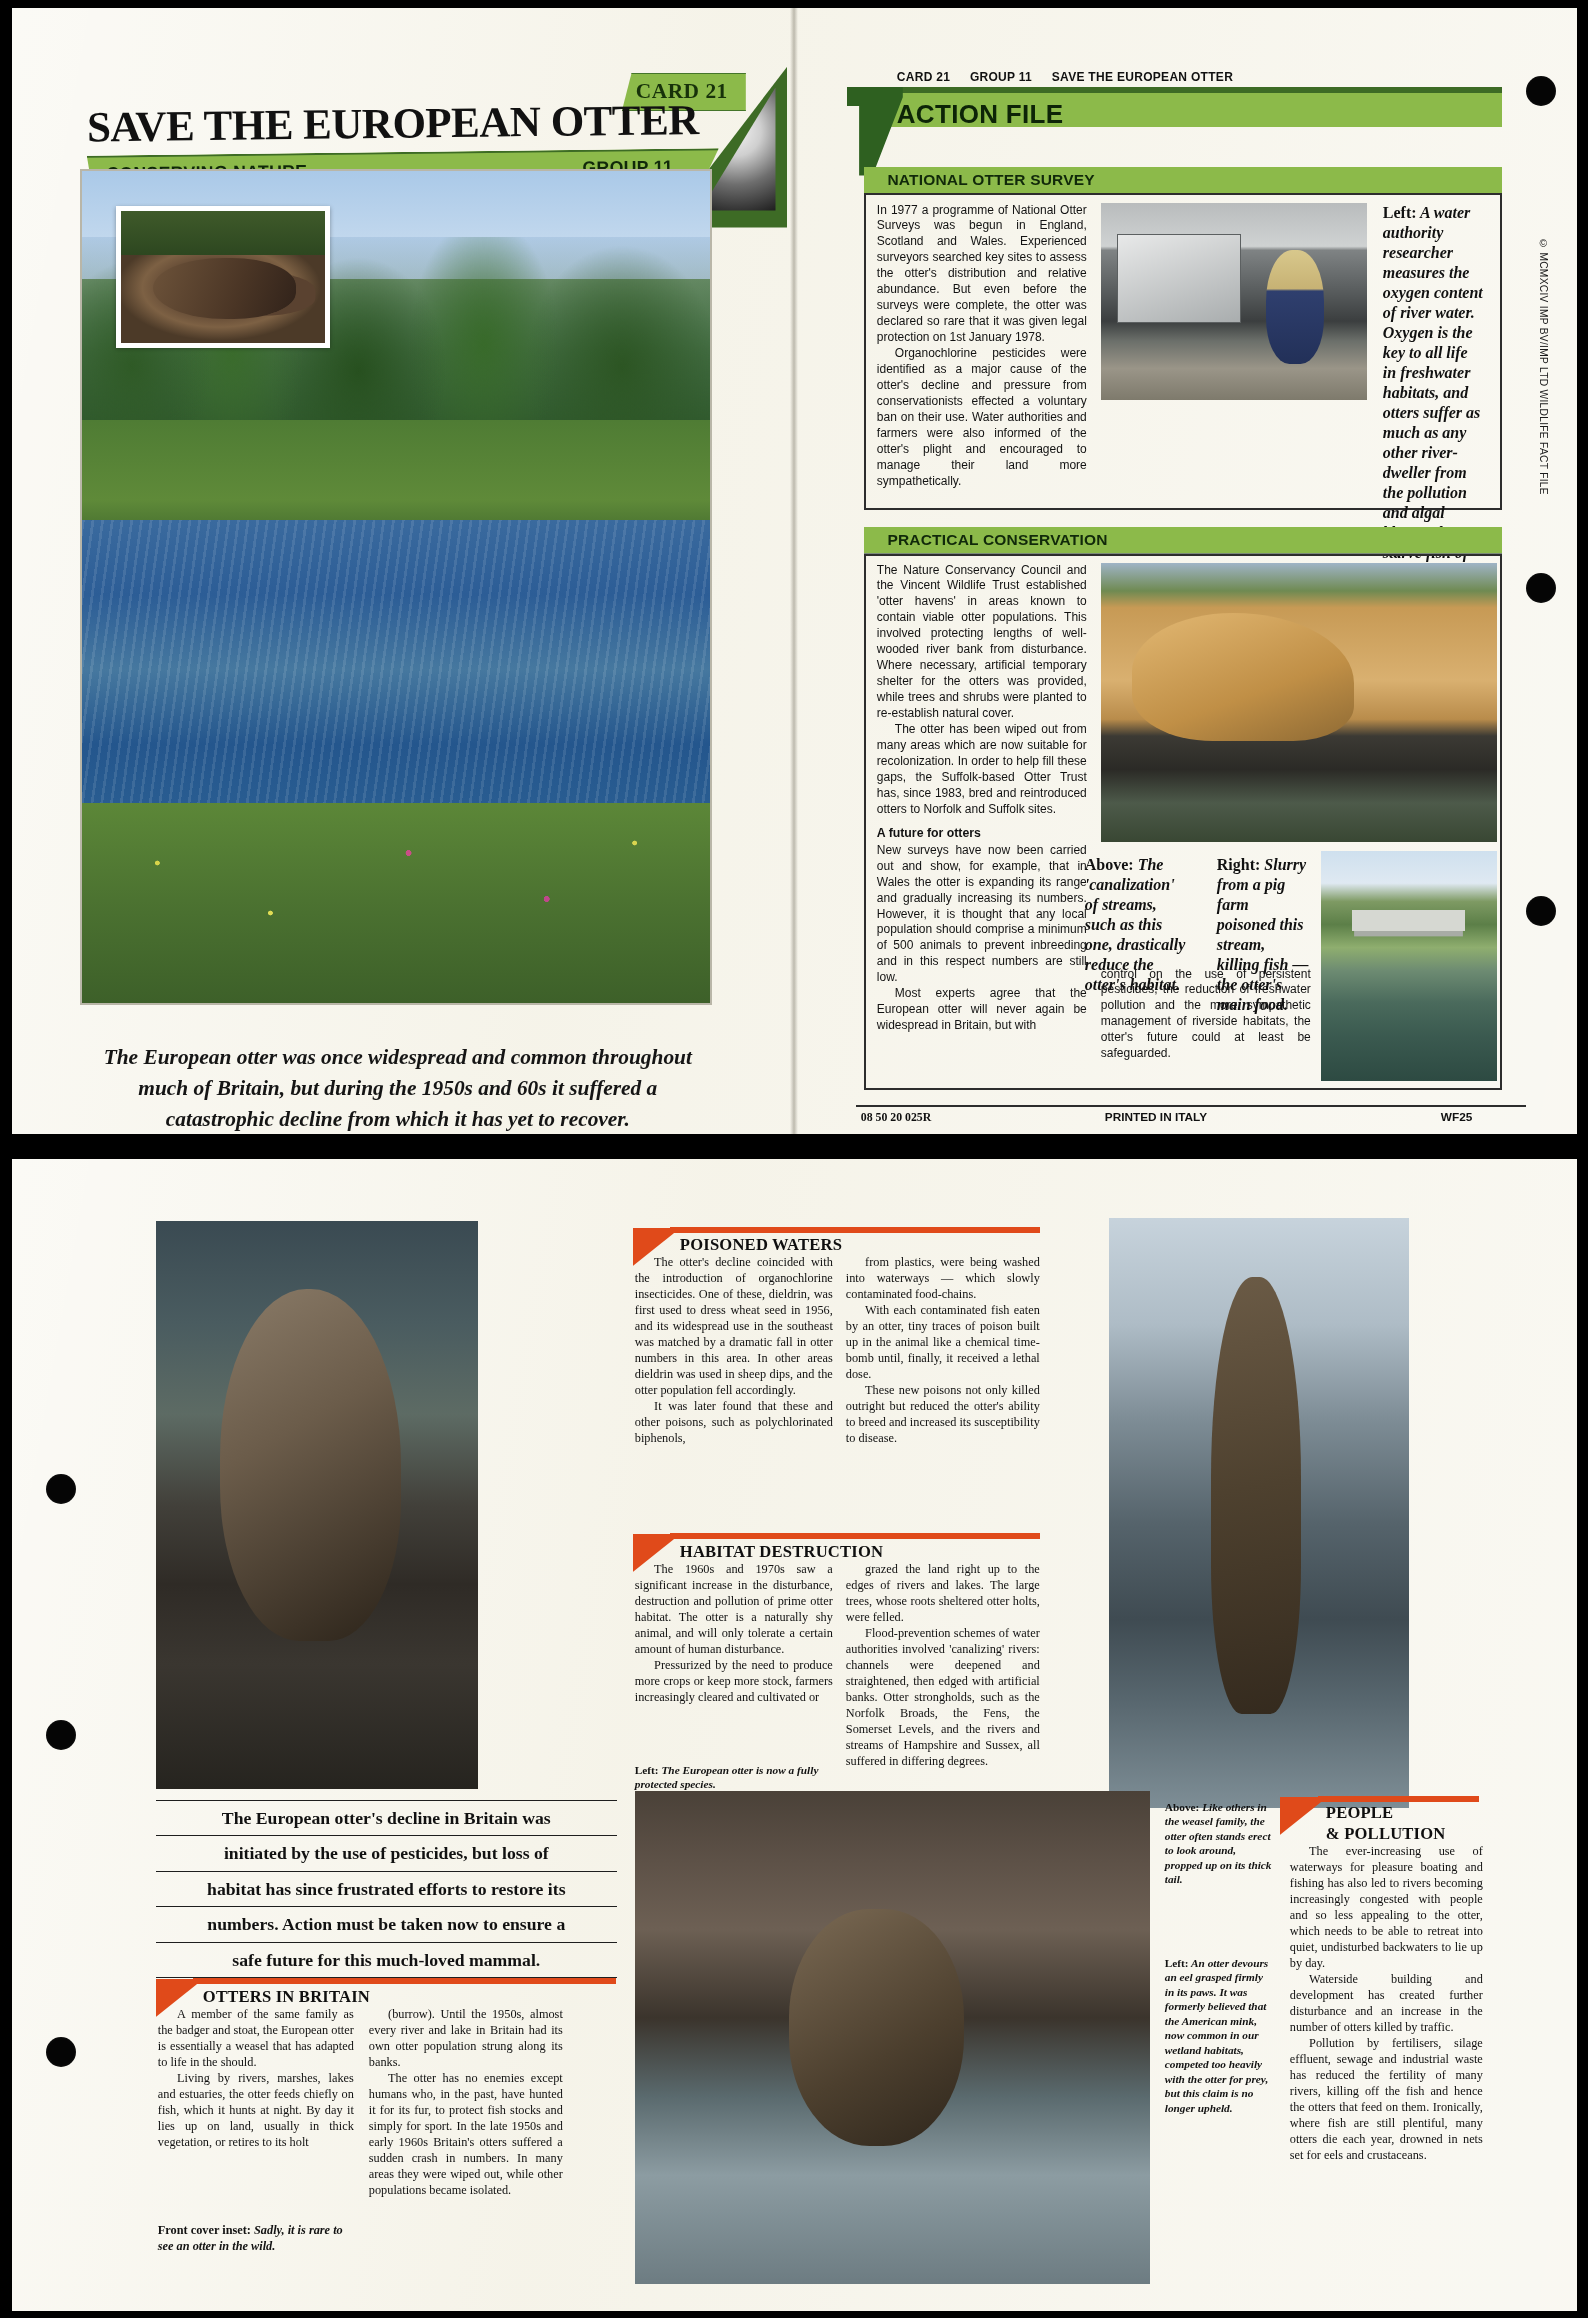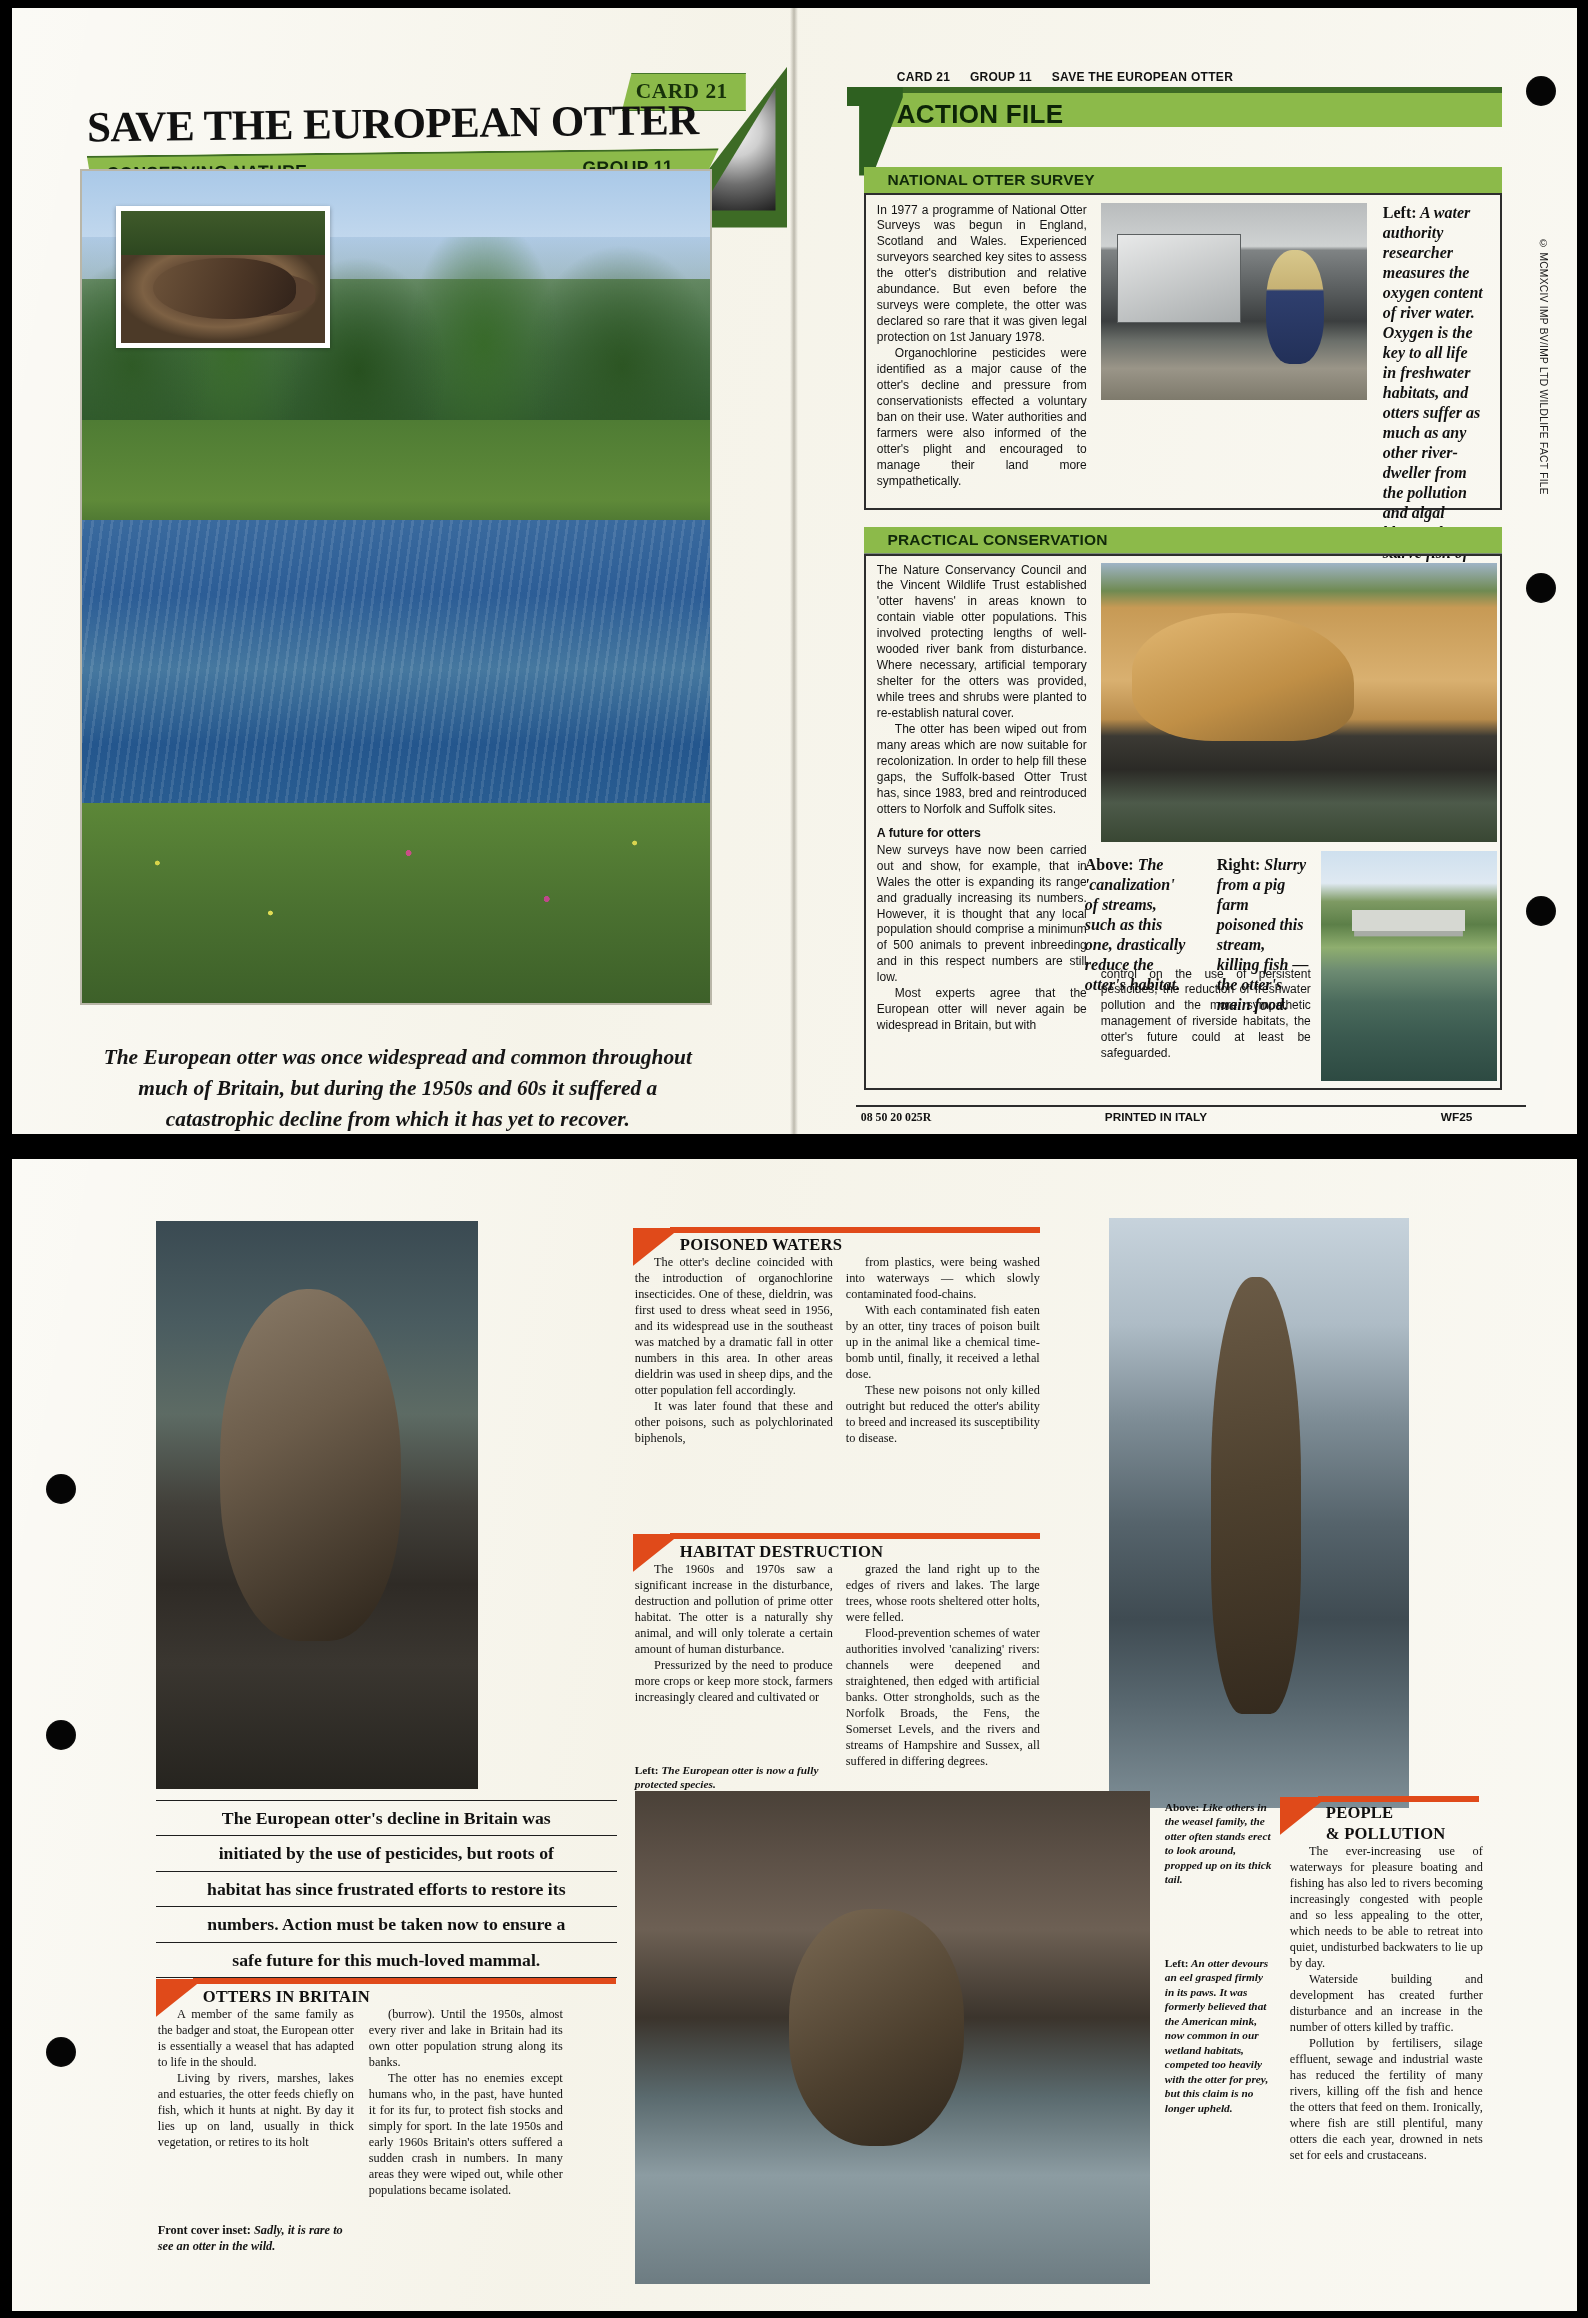--- a/index.html
+++ b/index.html
@@ -469,21 +469,21 @@
       <div class="sec-head-red" style="left:1314px; top:665px;">&amp; POLLUTION</div>
 
       <div class="serif-body" style="position:absolute; left:1278px; top:685px; width:193px;">
         <p class="first">The ever-increasing use of waterways for pleasure boating and fishing has also led to rivers becoming increasingly congested with people and so less appealing to the otter, which needs to be able to retreat into quiet, undisturbed backwaters to lie up by day.</p>
         <p>Waterside building and development has created further disturbance and an increase in the number of otters killed by traffic.</p>
         <p>Pollution by fertilisers, silage effluent, sewage and industrial waste has reduced the fertility of many rivers, killing off the fish and hence the otters that feed on them. Ironically, where fish are still plentiful, many otters die each year, drowned in nets set for eels and crustaceans.</p>
       </div>
 
       <div class="summary-box" style="left:144px; top:641px; width:461px;">
         <div class="ln first">The European otter's decline in Britain was</div>
-        <div class="ln">initiated by the use of pesticides, but roots of</div>
+        <div class="ln">initiated by the use of pesticides, but loss of</div>
         <div class="ln">habitat has since frustrated efforts to restore its</div>
         <div class="ln">numbers. Action must be taken now to ensure a</div>
         <div class="ln">safe future for this much-loved mammal.</div>
       </div>
 
       <div class="red-tri" style="left:144px; top:820px;"></div>
       <div class="red-rule" style="left:181px; top:819px; width:423px;"></div>
       <div class="sec-head-red" style="left:191px; top:828px;">OTTERS IN BRITAIN</div>
 
       <div class="serif-body" style="position:absolute; left:146px; top:848px; width:196px;">

